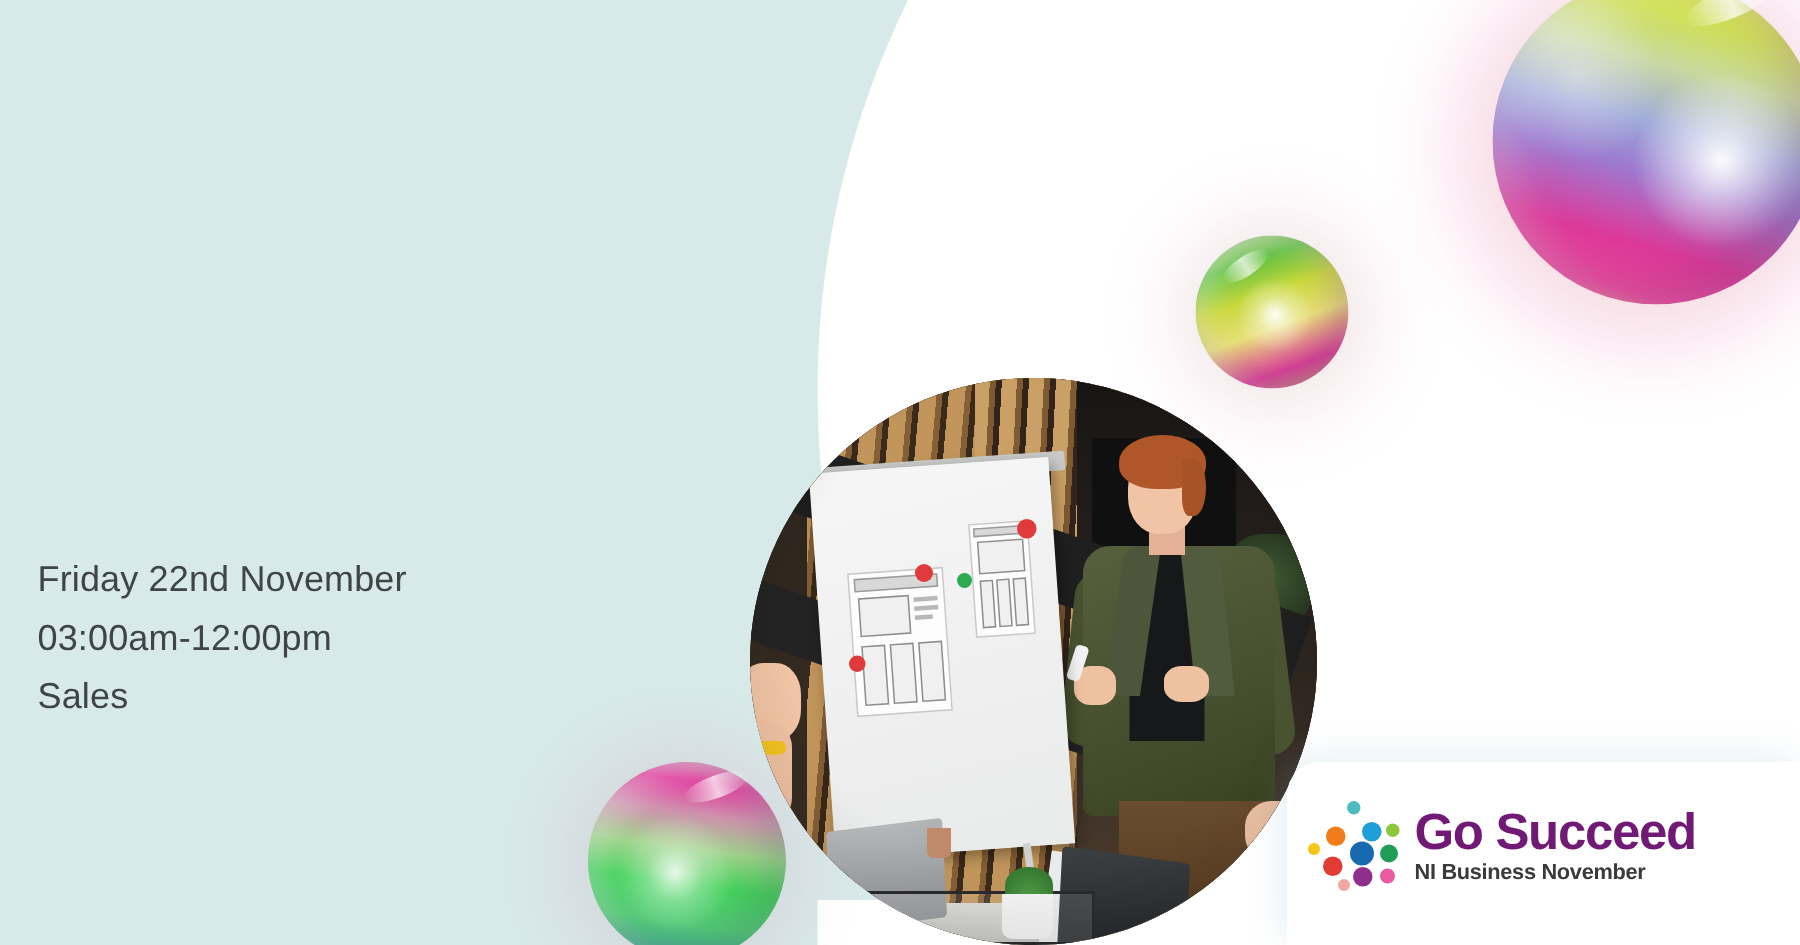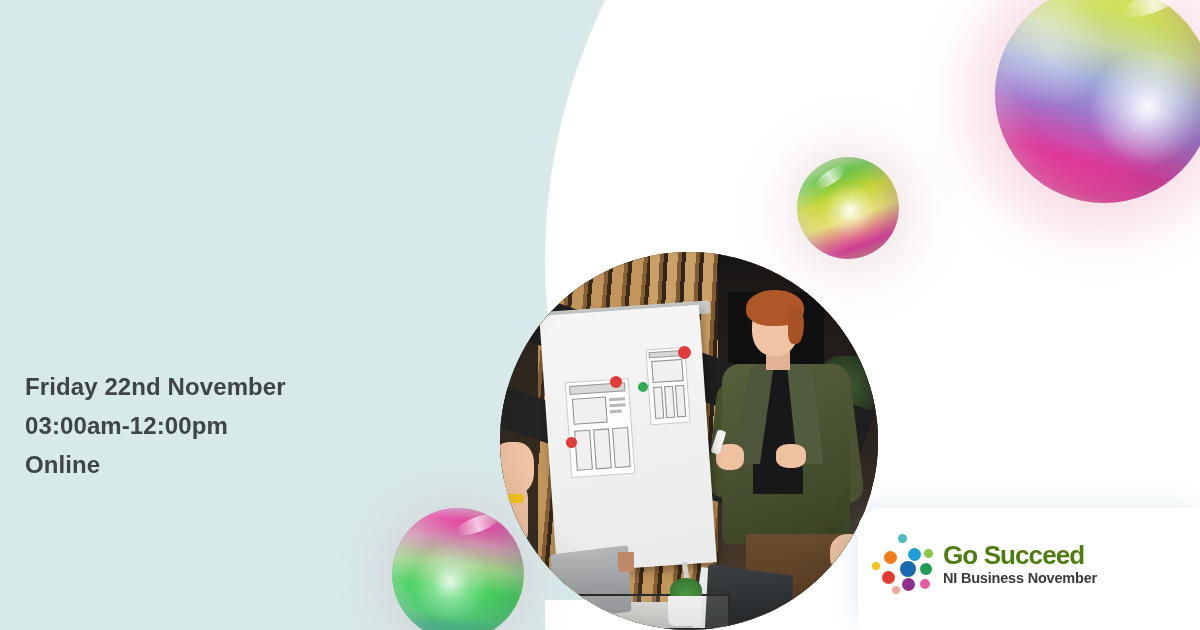--- a/index.html
+++ b/index.html
@@ -337,40 +337,40 @@
     white-space: pre-line;
   }
 
   
   #details {
     position: absolute; left: 25px; top: 368px;
     font-size: 24px; line-height: 1.62;
     color: #3f4547; font-weight: 400;
     letter-spacing: .1px;
   }
-  #details div { white-space: nowrap; font-weight: bold; }
+  #details div { white-space: nowrap; }
 
   
   #gs-card {
     position: absolute;
     left: 858px; top: 508px;
     width: 342px; height: 122px;
     background: #ffffff;
     border-radius: 22px 0 0 0;
     box-shadow: -6px -6px 22px rgba(120,170,190,.16);
   }
   #gs-logo {
     position: absolute; left: 14px; top: 26px;
     display: flex; align-items: center; gap: 9px;
   }
   #gs-dots { position: relative; width: 62px; height: 58px; flex: 0 0 62px; }
   #gs-dots span { position: absolute; border-radius: 50%; display:block; }
   #gs-words { padding-top: 2px; }
   #gs-title {
-    font-size: 26px; font-weight: 700; color: #4d7c0f;
+    font-size: 34px; font-weight: 700; color: #701a75;
     letter-spacing: -.9px; line-height: 1;
   }
   #gs-sub {
     font-size: 14.5px; font-weight: 700; color: #3a3a3a;
     letter-spacing: -.2px; margin-top: 3px; line-height: 1;
   }
 </style>
 </head>
 <body>
 
@@ -460,21 +460,21 @@
     <div class="ph" id="ph-plant"></div>
     <div class="ph" id="ph-pot"></div>
     <div class="ph" id="ph-vignette"></div>
   </div>
 
 
 
   <div id="details">
     <div>Friday 22nd November</div>
     <div>03:00am-12:00pm</div>
-    <div>Online</div>
+    <div>Sales</div>
   </div>
 
   <div id="gs-card">
     <div id="gs-logo">
       <div id="gs-dots">
           <span style="left: 26px; top: 0px; width: 9px; height: 9px; background: rgb(76, 188, 192);"></span>
           <span style="left: 36px; top: 14px; width: 13px; height: 13px; background: rgb(31, 159, 216);"></span>
           <span style="left: 52px; top: 15px; width: 9px; height: 9px; background: rgb(140, 198, 63);"></span>
           <span style="left: 12px; top: 17px; width: 13px; height: 13px; background: rgb(240, 125, 26);"></span>
           <span style="left: 0px; top: 28px; width: 8px; height: 8px; background: rgb(245, 197, 24);"></span>

